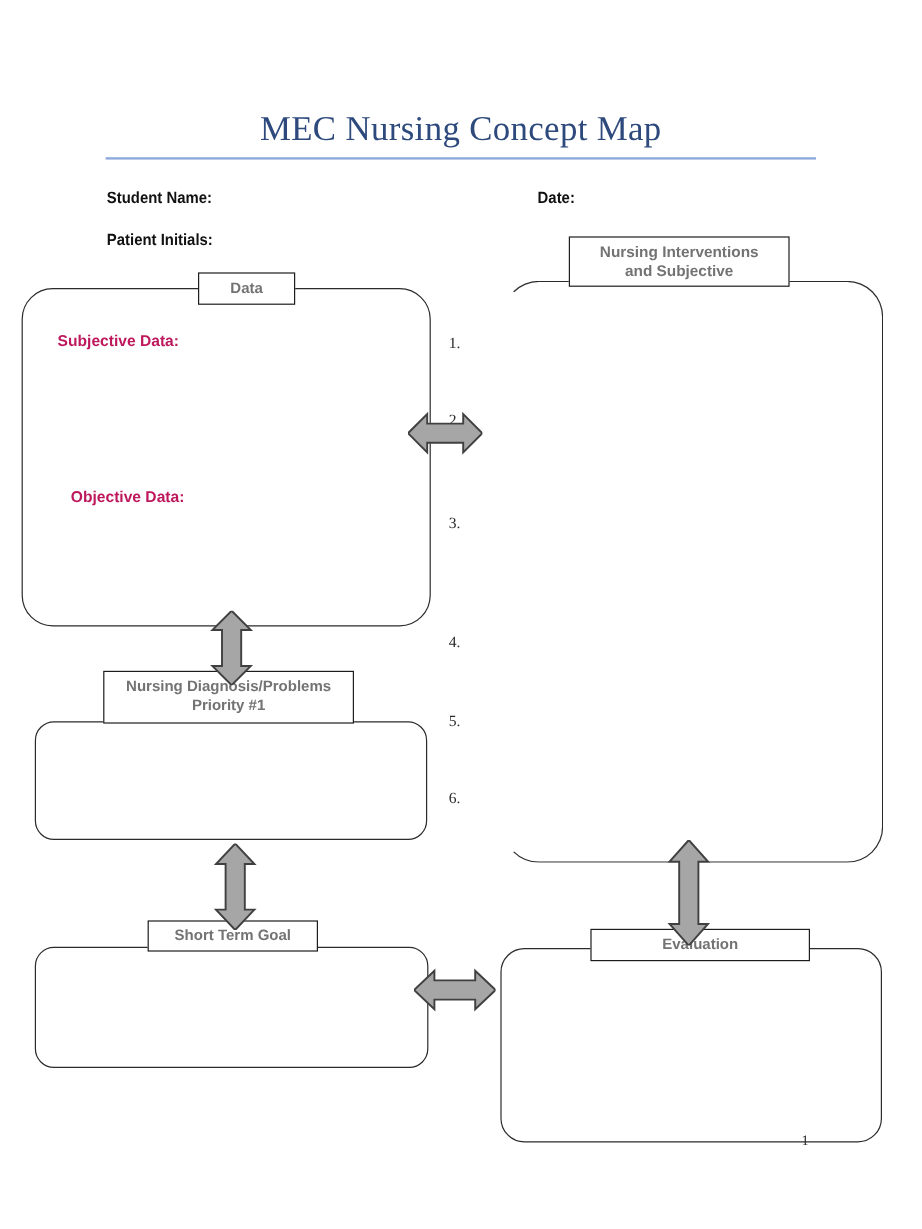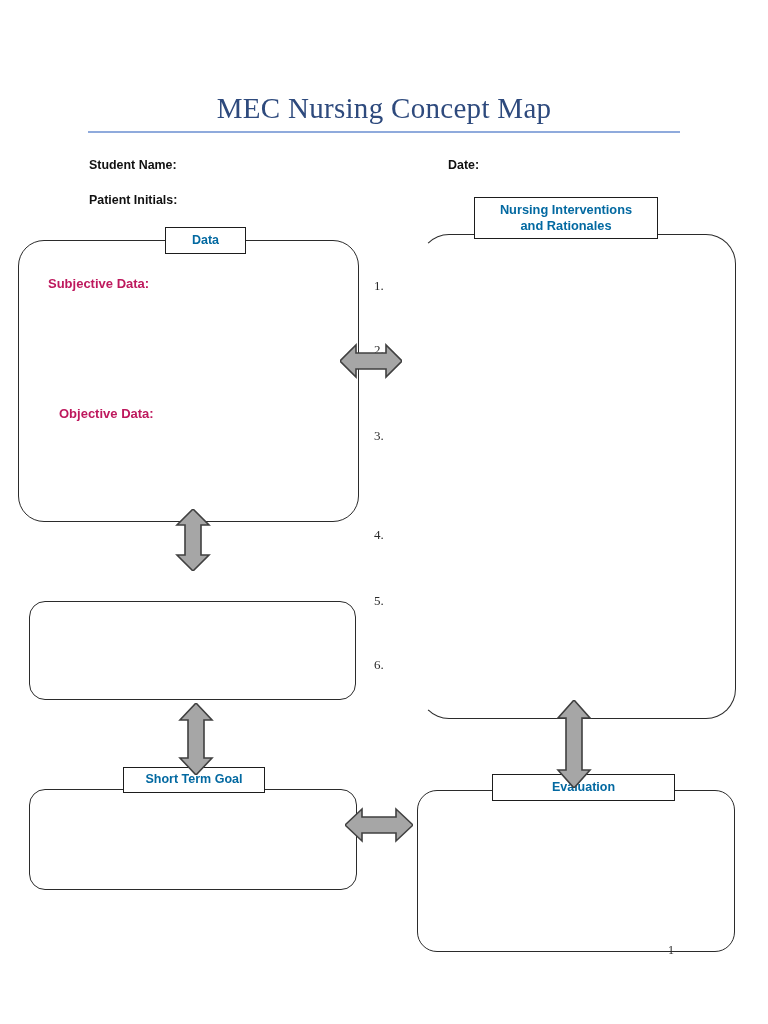--- a/index.html
+++ b/index.html
@@ -101,21 +101,21 @@
     box-sizing: border-box;
     background: #ffffff;
     border: 1.4px solid #1d1d1d;
     display: flex;
     align-items: center;
     justify-content: center;
     text-align: center;
     font-family: "Liberation Sans", sans-serif;
     font-weight: bold;
     font-size: 12.5px;
-    color: #0369a1;
+    color: #737373;
     line-height: 1.25;
     z-index: 5;
   }
   #label-data         { left: 133px; top: 227px; width: 81px;  height: 27px; margin-left: 32px; }
   #label-interventions{ left: 474px; top: 197px; width: 184px; height: 42px; font-size: 12.8px; }
   #label-diagnosis    { left: 86px;  top: 559px; width: 209px; height: 44px; }
   #label-goal         { left: 123px; top: 767px; width: 142px; height: 26px; }
   #label-evaluation   { left: 492px; top: 774px; width: 183px; height: 27px; }
 
   
@@ -188,24 +188,30 @@
   <div class="rbox" id="box-evaluation"></div>
 
   <div class="inner-label" id="text-subjective">Subjective Data:</div>
   <div class="inner-label" id="text-objective">Objective Data:</div>
 
   <div class="label-box" id="label-data">Data</div>
 
   <div class="label-box" id="label-interventions">
     <div>
       <span>Nursing Interventions</span><br>
-      <span>and Rationales</span>
+      <span>and Subjective</span>
     </div>
   </div>
 
+  <div class="label-box" id="label-diagnosis">
+    <div>
+      <span>Nursing Diagnosis/Problems</span><br>
+      <span>Priority #1</span>
+    </div>
+  </div>
 
   <div class="label-box" id="label-goal">Short Term Goal</div>
 
   <div class="label-box" id="label-evaluation">Evaluation</div>
 
   <div class="num-item num-1">1.</div>
   <div class="num-item num-2">2.</div>
   <div class="num-item num-3">3.</div>
   <div class="num-item num-4">4.</div>
   <div class="num-item num-5">5.</div>

